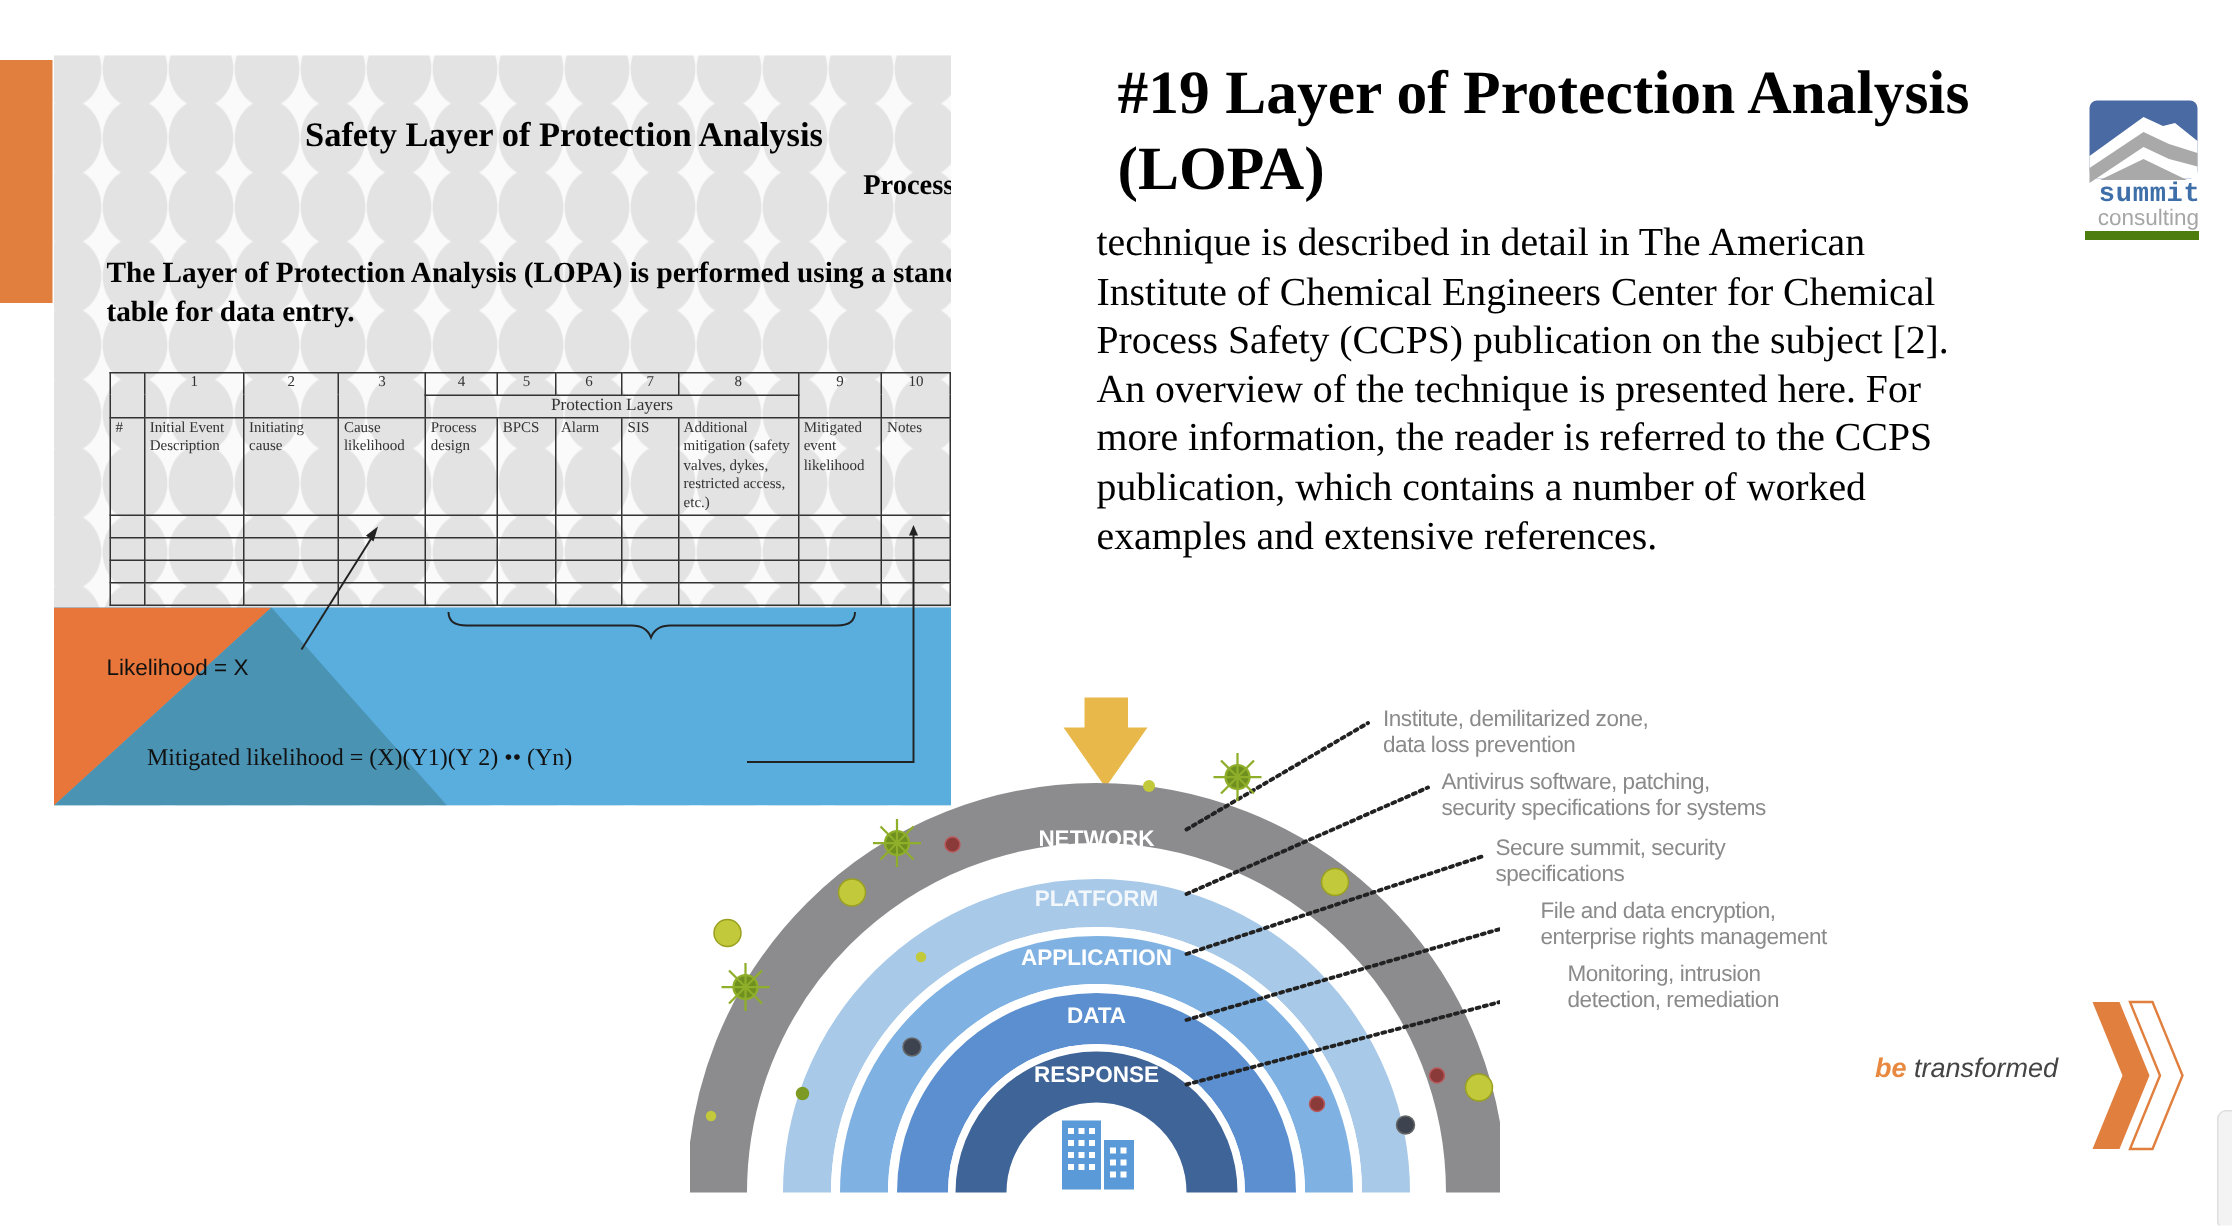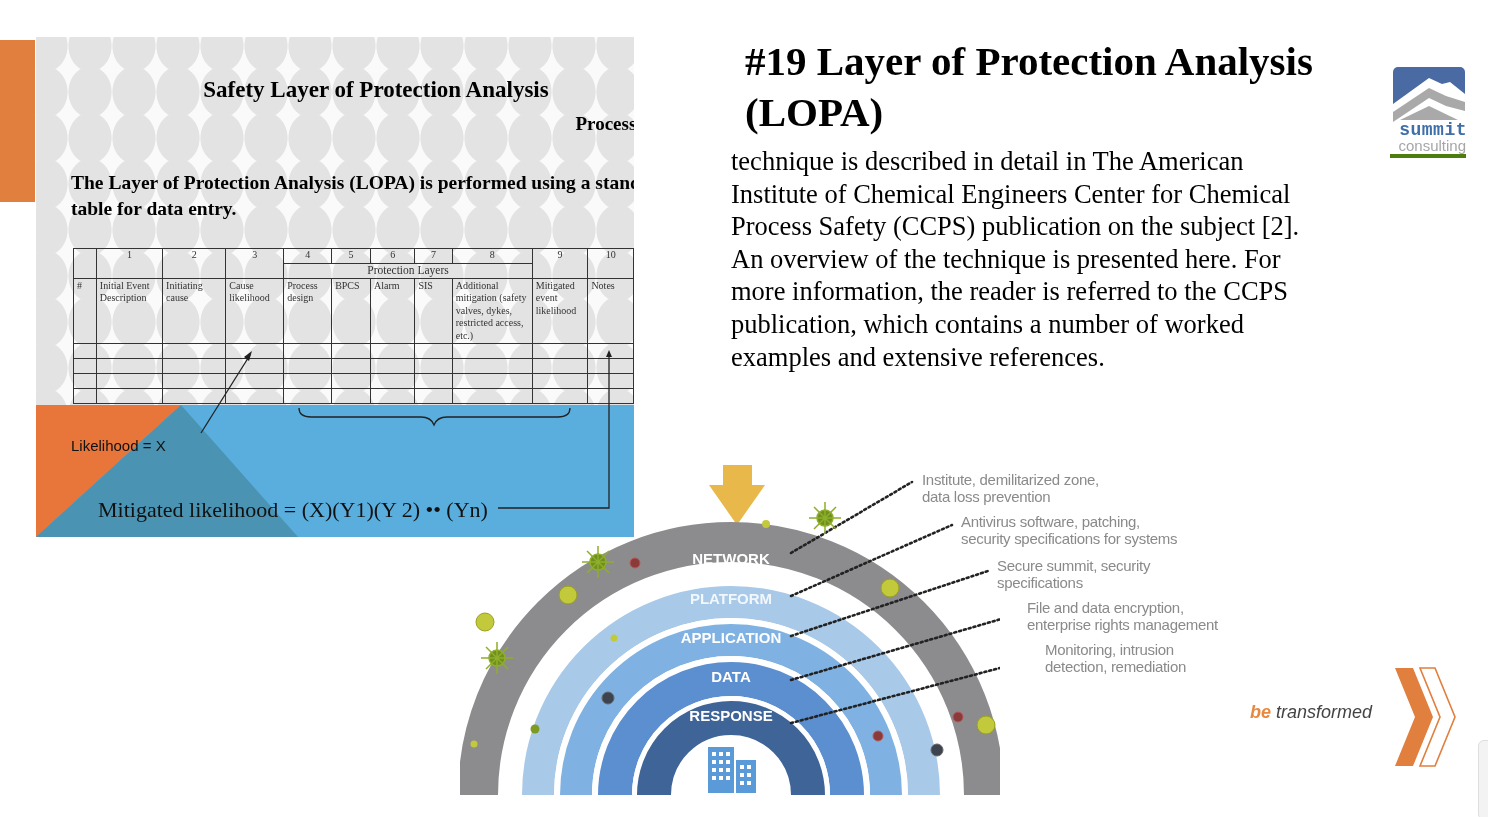--- a/index.html
+++ b/index.html
@@ -23,29 +23,29 @@
   .lopa-table td.pl { text-align: center; font-size: 11.5px; height: 15px; padding: 0; }
   .lopa-table tr.hdr td { height: 64px; }
   .lopa-table tr.blank td { height: 15px; }
 
   .blue-band { position: absolute; left: 0; top: 368px; width: 668px; height: 132px; background: #5aaede; }
   .band-shapes { position: absolute; left: 0; top: 368px; }
 
   .likelihood-label { position: absolute; left: 35px; top: 400px; font-family: "Liberation Sans", sans-serif; font-size: 15px; color: #111; }
   .pfd-label { position: absolute; left: 313px; top: 400px; font-family: "Liberation Sans", sans-serif; font-size: 15px; color: #111; line-height: 19px; width: 220px; }
   .pfd-orange { color: #e8893f; }
-  .mitigated-formula { position: absolute; left: 62px; top: 460px; font-size: 22px; color: #111; }
+  .mitigated-formula { position: absolute; left: 62px; top: 460px; font-size: 16px; color: #111; }
 
   
   .slide-title { position: absolute; left: 745px; top: 36px; width: 640px; font-weight: bold; font-size: 41px; line-height: 51px; }
   .body-text { position: absolute; left: 731px; top: 145px; width: 600px; font-size: 26.5px; line-height: 32.6px; }
 
   .logo { position: absolute; left: 1390px; top: 66px; width: 78px; height: 92px; }
   .logo-word1 { position: absolute; left: 1393px; top: 120px; width: 74px; text-align: right; font-family: Liberation Mono, monospace; font-size: 18px; color: #3f6fa8; letter-spacing: 0.5px; font-weight: bold; }
-  .logo-word2 { position: absolute; left: 1390px; top: 138px; width: 76px; text-align: right; font-family: "Liberation Sans", sans-serif; font-size: 15px; color: #a6a6a6; border-bottom: 4px solid #4d7c0f; line-height: 16px; }
+  .logo-word2 { position: absolute; left: 1390px; top: 138px; width: 76px; text-align: right; font-family: "Liberation Sans", sans-serif; font-size: 15px; color: #a6a6a6; border-bottom: 6px solid #4d7c0f; line-height: 16px; }
 
   
   .diagram { position: absolute; left: 460px; top: 455px; width: 540px; height: 345px; }
   .callout { position: absolute; font-family: "Liberation Sans", sans-serif; font-size: 15px; color: #8a8a8a; line-height: 17px; letter-spacing: -0.3px; }
 
   .tagline { position: absolute; left: 1250px; top: 702px; font-family: "Liberation Sans", sans-serif; font-style: italic; font-size: 18px; color: #444; }
   .tagline .be { color: #e8893f; font-weight: bold; }
   .chevrons { position: absolute; left: 1393px; top: 666px; width: 66px; height: 102px; }
 
   .scroll-tab { position: absolute; left: 1478px; top: 740px; width: 14px; height: 80px; border: 1px solid #dedede; border-radius: 6px 0 0 6px; background: #f3f3f3; }

